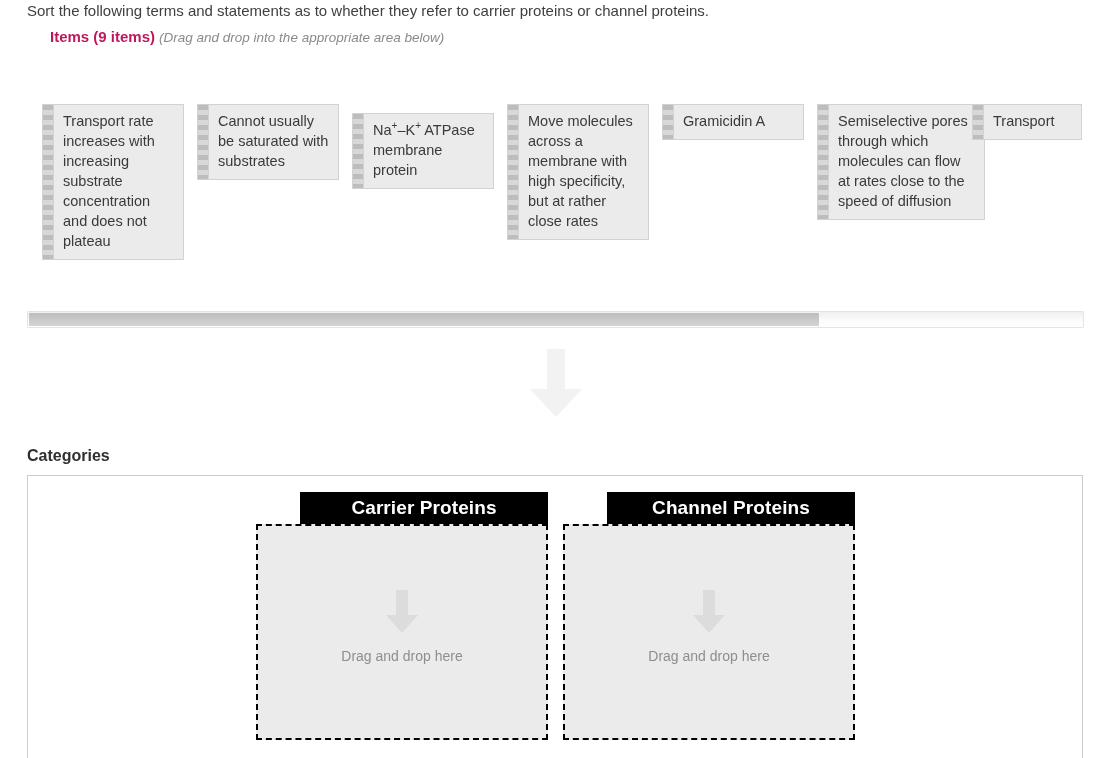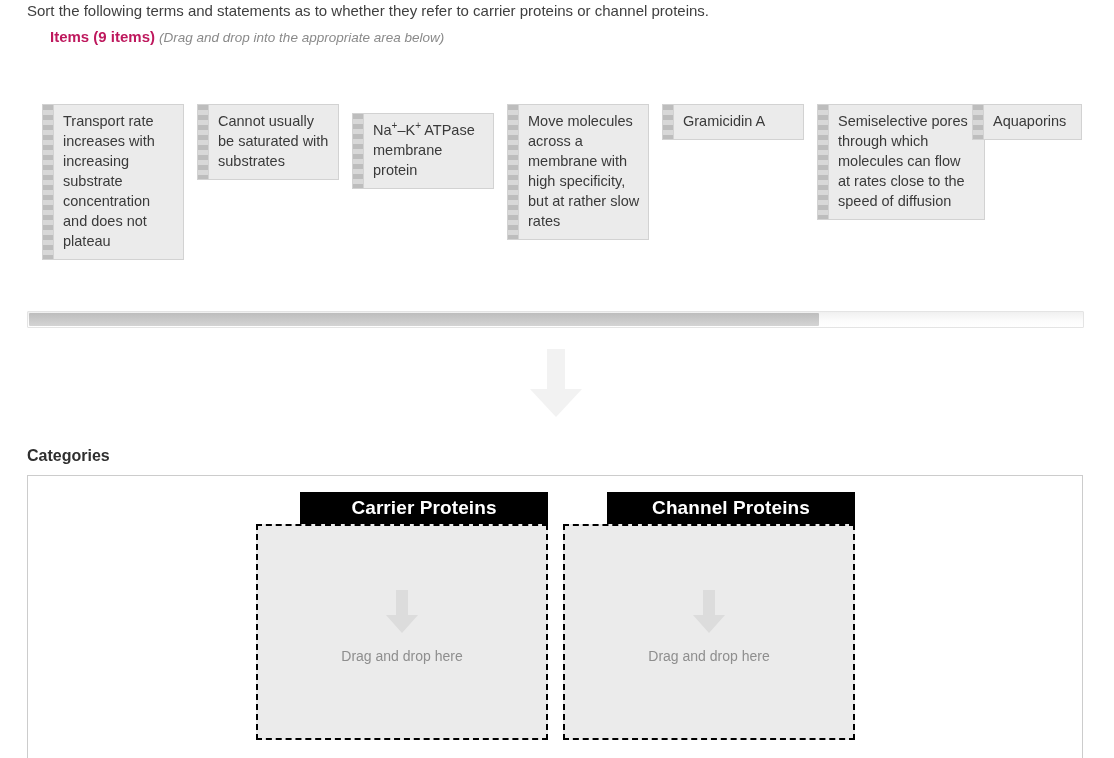--- a/index.html
+++ b/index.html
@@ -202,36 +202,36 @@
     <span class="item-text">Cannot usually be saturated with substrates</span>
   </div>
 
   <div class="item-card" id="card-3" style="left:352px; width:142px;margin-top:9px;">
     <span class="grip"></span>
     <span class="item-text" id="card-3-text">Na<sup>+</sup>–K<sup>+</sup> ATPase membrane protein</span>
   </div>
 
   <div class="item-card" id="card-4" style="left:507px; width:142px;">
     <span class="grip"></span>
-    <span class="item-text">Move molecules across a membrane with high specificity, but at rather slow rates</span>
+    <span class="item-text">Move molecules across a membrane with high specificity, but at rather close rates</span>
   </div>
 
   <div class="item-card" id="card-5" style="left:662px; width:142px;">
     <span class="grip"></span>
     <span class="item-text">Gramicidin A</span>
   </div>
 
   <div class="item-card" id="card-6" style="left:817px; width:168px;">
     <span class="grip"></span>
     <span class="item-text">Semiselective pores through which molecules can flow at rates close to the speed of diffusion</span>
   </div>
 
   <div class="item-card" id="card-7" style="left:972px; width:110px;">
     <span class="grip"></span>
-    <span class="item-text">Aquaporins</span>
+    <span class="item-text">Transport</span>
   </div>
 
 </div>
 
 <div class="hscroll">
   <div class="hscroll-thumb" style="width: 789.75px;"></div>
 </div>
 
 <svg class="big-arrow" viewBox="0 0 58 70">
   <polygon points="20,0 38,0 38,40 55,40 29,68 3,40 20,40" fill="#f2f2f2"></polygon>

